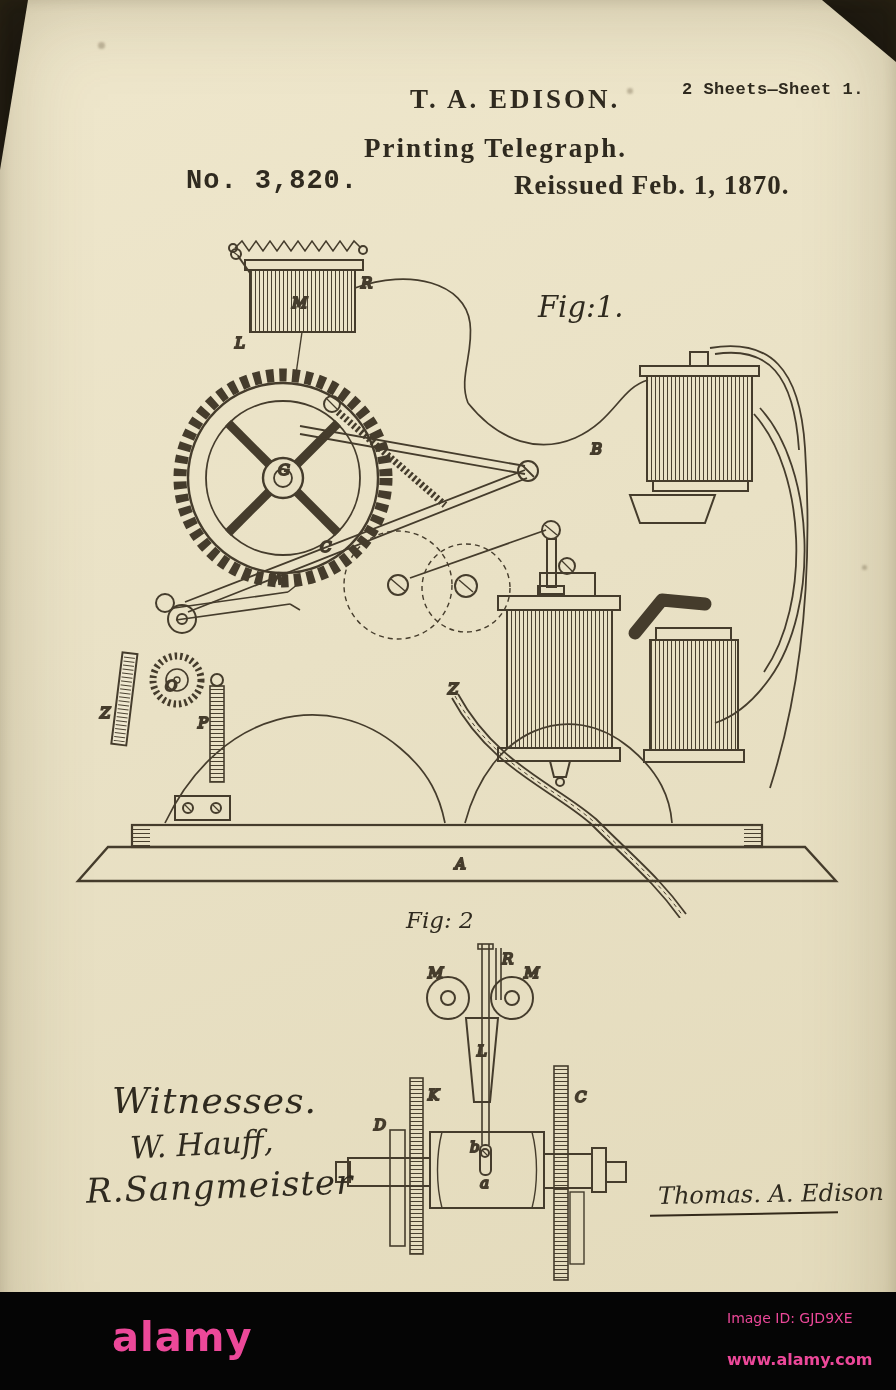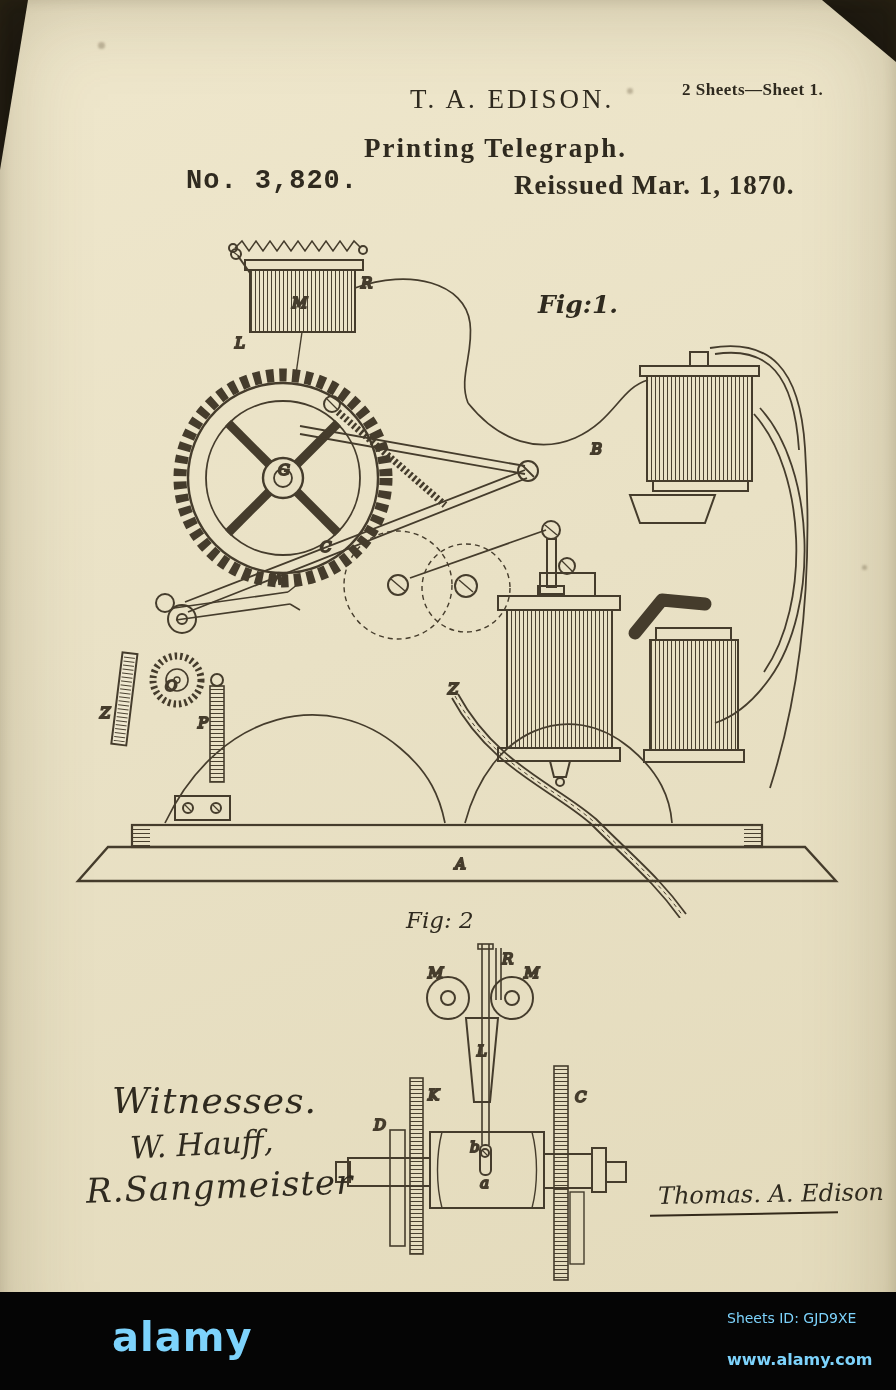--- a/index.html
+++ b/index.html
@@ -12,61 +12,61 @@
   .vignette {
     position:absolute; inset:0; pointer-events:none;
     box-shadow: inset 0 0 90px rgba(95,78,40,.28), inset 0 0 14px rgba(60,48,25,.18);
   }
   .corner { position:absolute; background:#14110c; }
   .corner.tl { left:0; top:0; width:28px; height:170px; clip-path:polygon(0 0,100% 0,0 100%); }
   .corner.tr { right:0; top:0; width:74px; height:62px; clip-path:polygon(0 0,100% 0,100% 100%); }
   .spot { position:absolute; border-radius:50%; background:rgba(70,55,30,.28); filter:blur(1px); }
 
   .t { position:absolute; white-space:nowrap; }
-  .sheet-note { left:682px; top:80px; font-size:17px; font-weight:700; letter-spacing:.5px; }
-  .author    { left:410px; top:84px;  font-size:27px; font-weight:400; letter-spacing:3px; }
+  .sheet-note { left:682px; top:80px; font-size:17px; font-weight:700; letter-spacing:.5px;font-family:Liberation Mono, monospace; }
+  .author    { left:410px; top:84px;  font-size:27px; font-weight:700; letter-spacing:3px; }
   .title     { left:364px; top:133px; font-size:27px; font-weight:700; letter-spacing:2px; }
   .number    { left:186px; top:166px; font-size:27px; font-weight:700; letter-spacing:1px;font-family:Liberation Mono, monospace; }
   .reissue   { left:514px; top:170px; font-size:27px; font-weight:700; letter-spacing:1px; }
 
   .script { font-family:"DejaVu Serif", serif; font-style:italic; }
-  .fig1-cap { left:538px; top:290px; font-size:25px;font-weight:bold; }
+  .fig1-cap { left:538px; top:290px; font-size:29px; }
   .fig2-cap { left:406px; top:907px; font-size:23px; }
 
   .witnesses-h { left:112px; top:1080px; font-size:36px; letter-spacing:1px;text-align:center; }
   .sig1 { left:130px; top:1126px; font-size:31px; transform:rotate(-3deg); }
   .sig2 { left:86px;  top:1166px; font-size:34px; transform:rotate(-2deg); letter-spacing:1px; }
   .inventor-h { left:676px; top:1088px; font-size:36px; }
   .sig3 { left:658px; top:1180px; font-size:24px; transform:rotate(-1deg); }
   .sig3-line { position:absolute; left:650px; top:1213px; width:188px; height:2px; background:#33291a; transform:rotate(-1deg); }
 
   .fig { position:absolute; }
   .fig1 { left:70px; top:228px; }
   .fig2 { left:330px; top:940px; }
   svg { display:block; }
   svg text { font-family:"DejaVu Serif", serif; font-style:italic; font-size:15px; fill:#352d1f; }
 
   .alamy-bar {
     position:absolute; left:0; bottom:0; width:896px; height:98px; background:#050505;
-    color:#7dd3fc; font-family:"DejaVu Sans", sans-serif;text-decoration:underline;
+    color:#ec4899; font-family:"DejaVu Sans", sans-serif;text-decoration:underline;
   }
   .alamy-logo { position:absolute; left:112px; top:22px; font-size:40px; font-weight:700; letter-spacing:1px; }
   .alamy-id   { position:absolute; left:727px; top:18px; font-size:14px; }
   .alamy-url  { position:absolute; left:727px; top:46px; font-size:16px; font-weight:700;margin-top:12px; }
 </style>
 </head>
 <body>
 
 <div class="scan">
 
   <div class="t sheet-note">2 Sheets—Sheet 1.</div>
   <div class="t author">T. A. EDISON.</div>
   <div class="t title">Printing Telegraph.</div>
   <div class="t number">No. 3,820.</div>
-  <div class="t reissue">Reissued Mar. 1, 1870.</div>
+  <div class="t reissue">Reissued Feb. 1, 1870.</div>
 
   <div class="t script fig1-cap">Fig:1.</div>
   <div class="t script fig2-cap">Fig: 2</div>
 
   <div class="fig fig1">
     <svg width="780" height="690" viewBox="0 0 780 690" fill="none" stroke="#453c2c" stroke-width="2">
       <defs>
         <pattern id="hv" width="4" height="6" patternUnits="userSpaceOnUse">
           <line x1="1.5" y1="0" x2="1.5" y2="6" stroke="#4a4130" stroke-width="1"></line>
         </pattern>
@@ -303,17 +303,17 @@
 
   <div class="spot" style="left:627px; top:88px; width:6px; height:6px;"></div>
   <div class="spot" style="left:98px; top:42px; width:7px; height:7px;"></div>
   <div class="spot" style="left:862px; top:565px; width:5px; height:5px;"></div>
   <div class="corner tl"></div>
   <div class="corner tr"></div>
   <div class="vignette"></div>
 
   <div class="alamy-bar">
     <div class="alamy-logo">alamy</div>
-    <div class="alamy-id">Sheets ID: GJD9XE</div>
+    <div class="alamy-id">Image ID: GJD9XE</div>
     <div class="alamy-url">www.alamy.com</div>
   </div>
 
 </div>
 
 </body></html>

